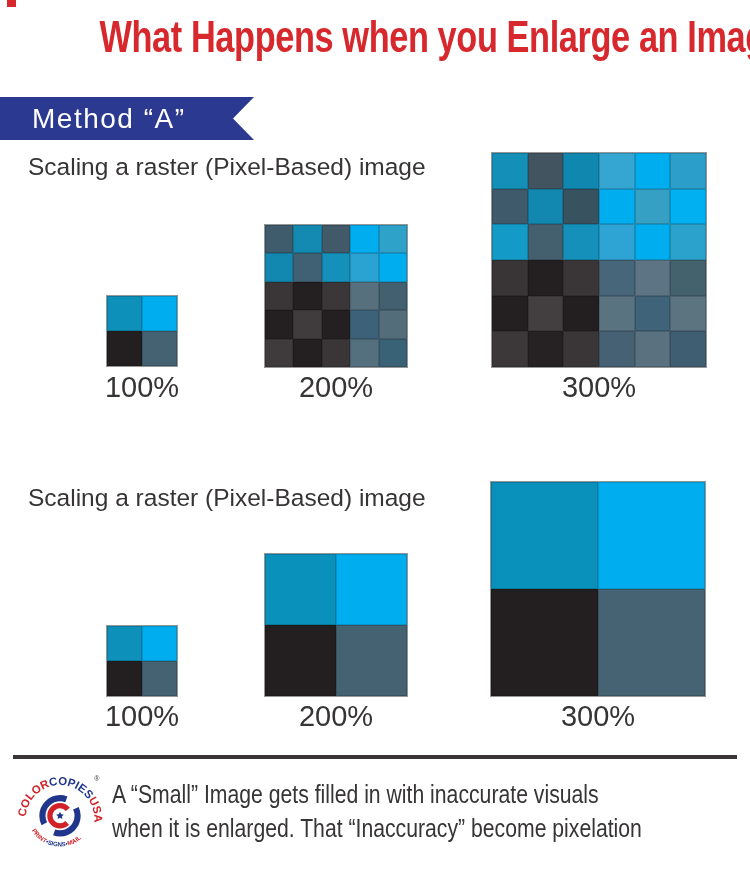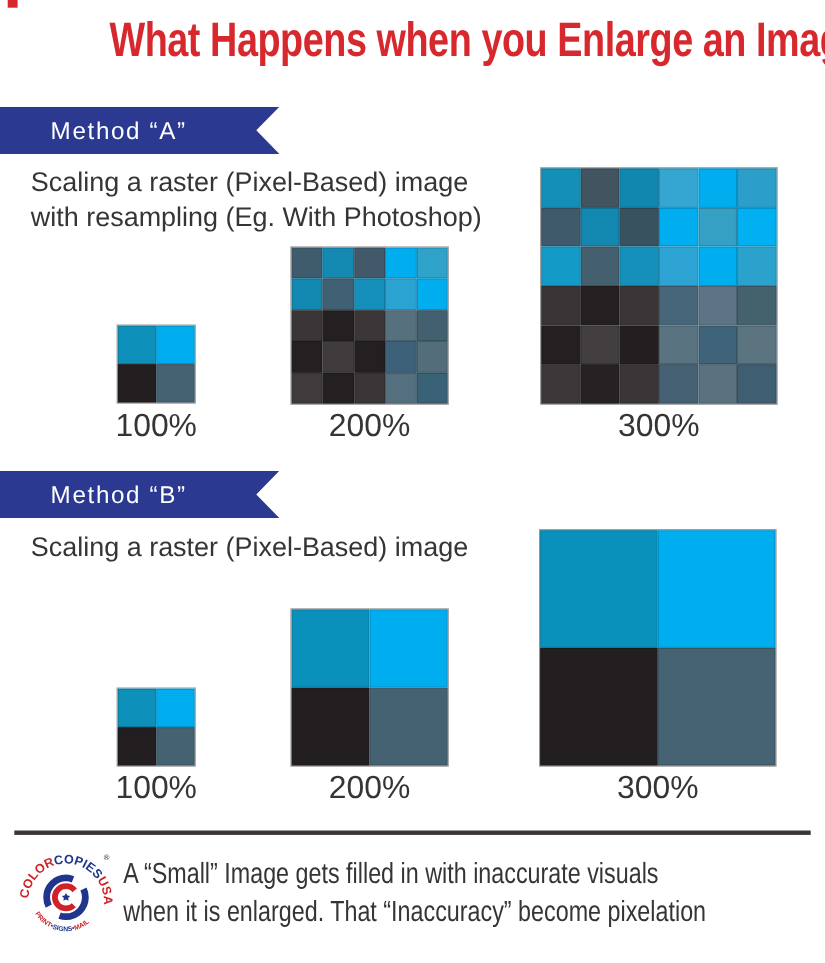--- a/index.html
+++ b/index.html
@@ -9,21 +9,21 @@
   }
   .corner-mark{position:absolute;left:7px;top:0;width:9px;height:7px;background:#d7282d;}
   .title{
     position:absolute;left:0;right:0;top:12px;margin:0;text-align:center;
     color:#d7282d;font-size:44px;font-weight:bold;white-space:nowrap;
   }
   .title>span{display:inline-block;transform:scaleX(0.78);transform-origin:center;letter-spacing:-0.5px;}
   .banner{
     position:absolute;left:0;width:254px;height:43px;background:#2b3990;
     clip-path:polygon(0 0,100% 0,calc(100% - 21px) 50%,100% 100%,0 100%);
-    color:#ffffff;font-size:22px;line-height:43px;padding-left:46px;
+    color:#ffffff;font-size:28px;line-height:43px;padding-left:32px;
     box-sizing:border-box;letter-spacing:1.5px;white-space:nowrap;
   }
   .desc{
     position:absolute;left:28px;color:#373435;font-size:24.5px;line-height:31px;
   }
   .pixel-grid{
     position:absolute;display:grid;box-sizing:border-box;
     border:1px solid rgba(25,25,25,0.45);
   }
   .pixel-grid div{box-shadow:inset 0 0 0 1px rgba(0,0,0,0.16);}
@@ -46,21 +46,20 @@
   <div class="corner-mark"></div>
 
   <h1 class="title"><span>What Happens when you Enlarge an Image?</span></h1>
 
   <div class="banner" style="top:97px;">
     <span>Method “A”</span>
   </div>
 
   <div class="desc" style="top:151px;">
     <div>Scaling a raster (Pixel-Based) image</div>
-    <div>with resampling (Eg. With Photoshop)</div>
   </div>
 
   <div class="pixel-grid" style="left: 106px; top: 295px; width: 72px; height: 72px; grid-template-columns: repeat(2, 1fr);">
       <div style="background: rgb(13, 144, 186);"></div>
       <div style="background: rgb(0, 174, 239);"></div>
       <div style="background: rgb(35, 31, 32);"></div>
       <div style="background: rgb(69, 98, 115);"></div>
     </div>
   <div class="pixel-grid" style="left: 264px; top: 224px; width: 144px; height: 144px; grid-template-columns: repeat(5, 1fr);">
       <div style="background: rgb(63, 92, 108);"></div>
@@ -125,23 +124,20 @@
       <div style="background: rgb(58, 54, 55);"></div>
       <div style="background: rgb(70, 97, 115);"></div>
       <div style="background: rgb(90, 114, 128);"></div>
       <div style="background: rgb(64, 94, 114);"></div>
     </div>
 
   <div class="scale-label" style="left:82px;top:371px;">100%</div>
   <div class="scale-label" style="left:276px;top:371px;">200%</div>
   <div class="scale-label" style="left:539px;top:371px;">300%</div>
 
-  <div class="banner" style="top:428px;">
-    <span>Method “B”</span>
-  </div>
 
   <div class="desc" style="top:482px;">
     <div>Scaling a raster (Pixel-Based) image</div>
   </div>
 
   <div class="pixel-grid" style="left: 106px; top: 625px; width: 72px; height: 72px; grid-template-columns: repeat(2, 1fr);">
       <div style="background: rgb(13, 144, 186);"></div>
       <div style="background: rgb(0, 174, 239);"></div>
       <div style="background: rgb(35, 31, 32);"></div>
       <div style="background: rgb(69, 98, 115);"></div>

